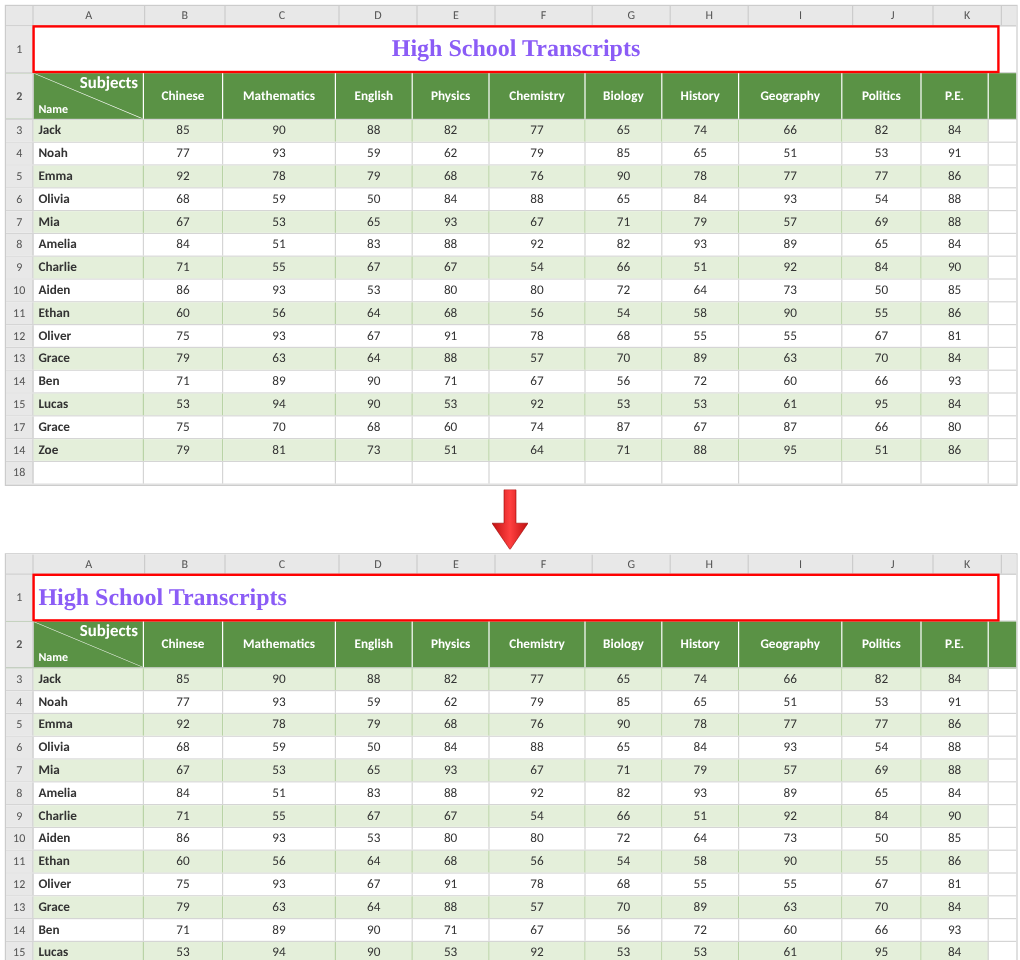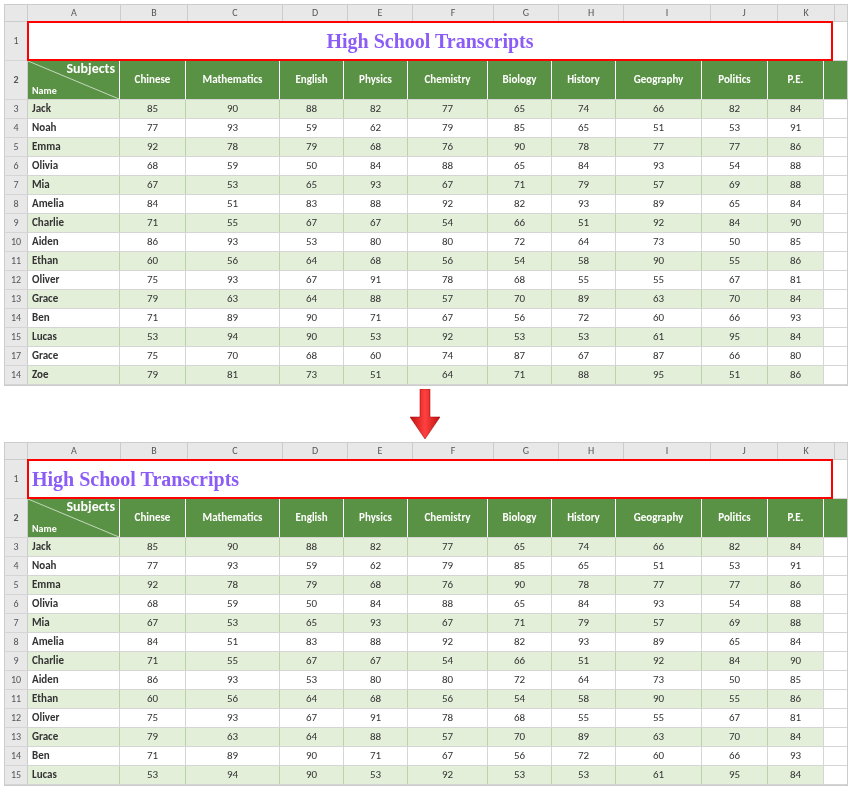--- a/index.html
+++ b/index.html
@@ -368,20 +368,34 @@
       <div class="cell cB">79</div>
       <div class="cell cC">81</div>
       <div class="cell cD">73</div>
       <div class="cell cE">51</div>
       <div class="cell cF">64</div>
       <div class="cell cG">71</div>
       <div class="cell cH">88</div>
       <div class="cell cI">95</div>
       <div class="cell cJ">51</div>
       <div class="cell cK">86</div>
+    </div>
+    <div class="gridrow datarow">
+      <div class="rownum">18</div>
+      <div class="cell cA"></div>
+      <div class="cell cB"></div>
+      <div class="cell cC"></div>
+      <div class="cell cD"></div>
+      <div class="cell cE"></div>
+      <div class="cell cF"></div>
+      <div class="cell cG"></div>
+      <div class="cell cH"></div>
+      <div class="cell cI"></div>
+      <div class="cell cJ"></div>
+      <div class="cell cK"></div>
     </div>
   </div>
 
 <div class="arrow-wrap">
   <svg width="30" height="50" viewBox="0 0 30 50">
     <defs>
       <linearGradient id="redgrad" x1="0" y1="0" x2="1" y2="0">
         <stop offset="0" stop-color="#c01010"></stop>
         <stop offset="0.5" stop-color="#ff4040"></stop>
         <stop offset="1" stop-color="#c01010"></stop>

